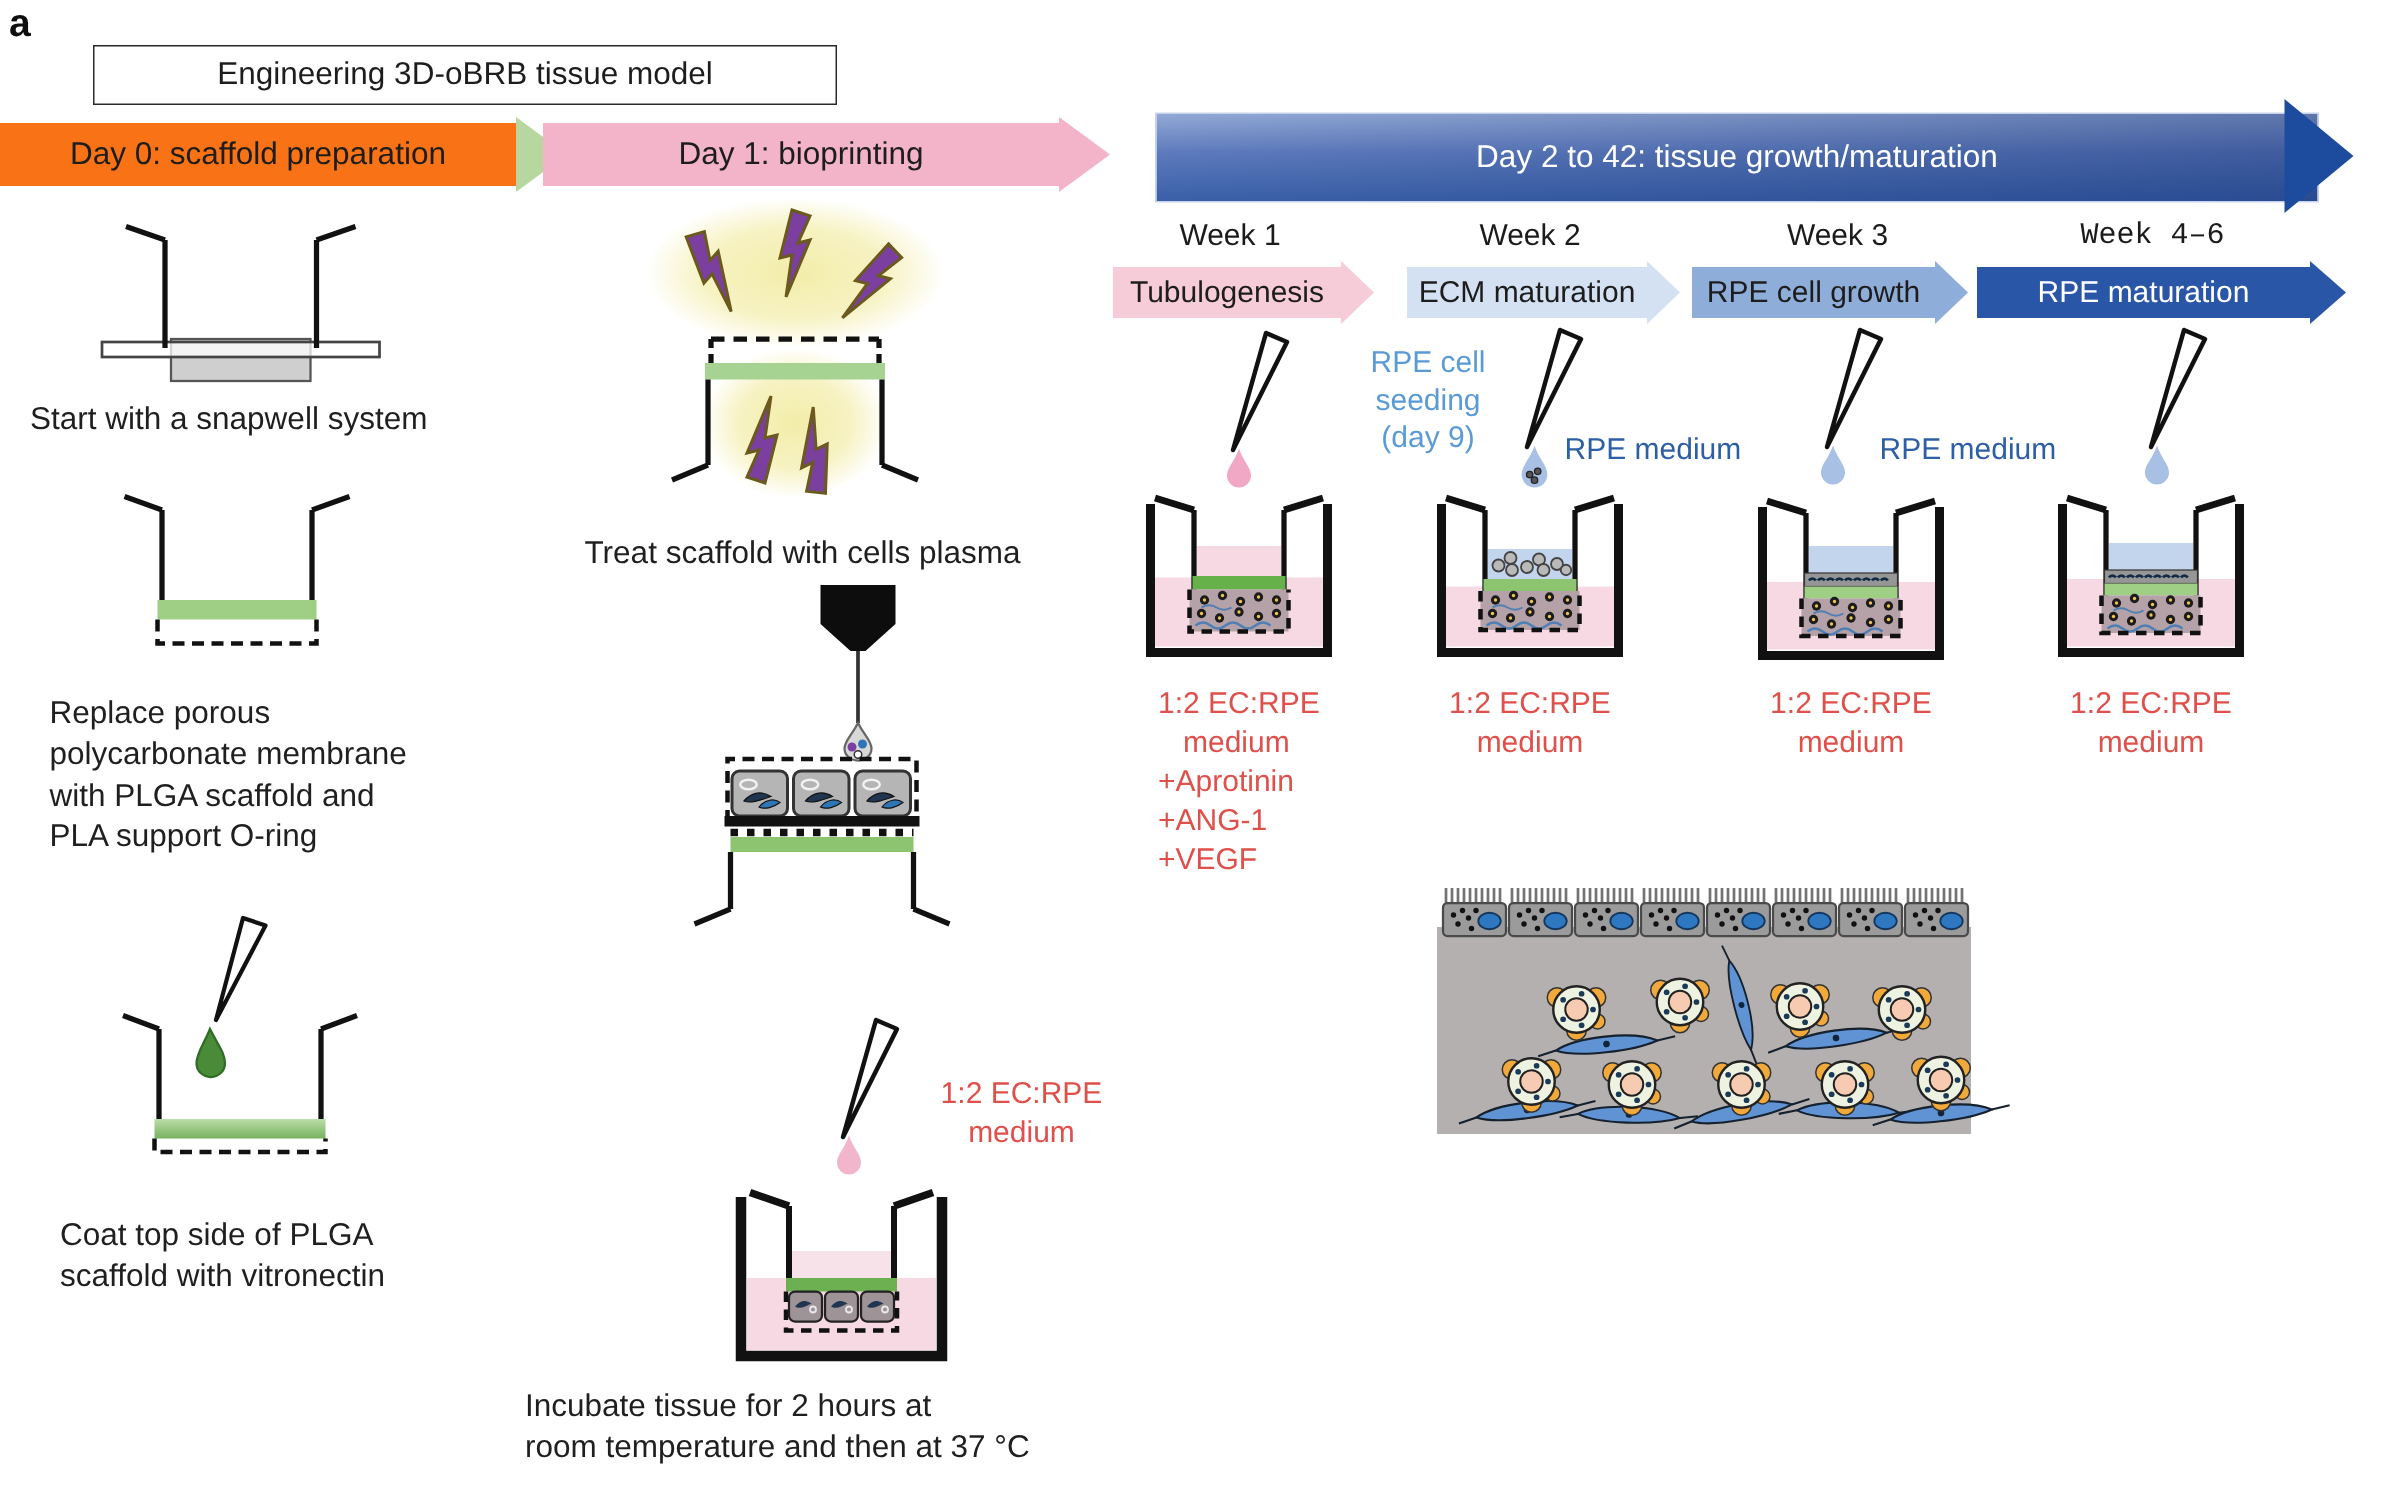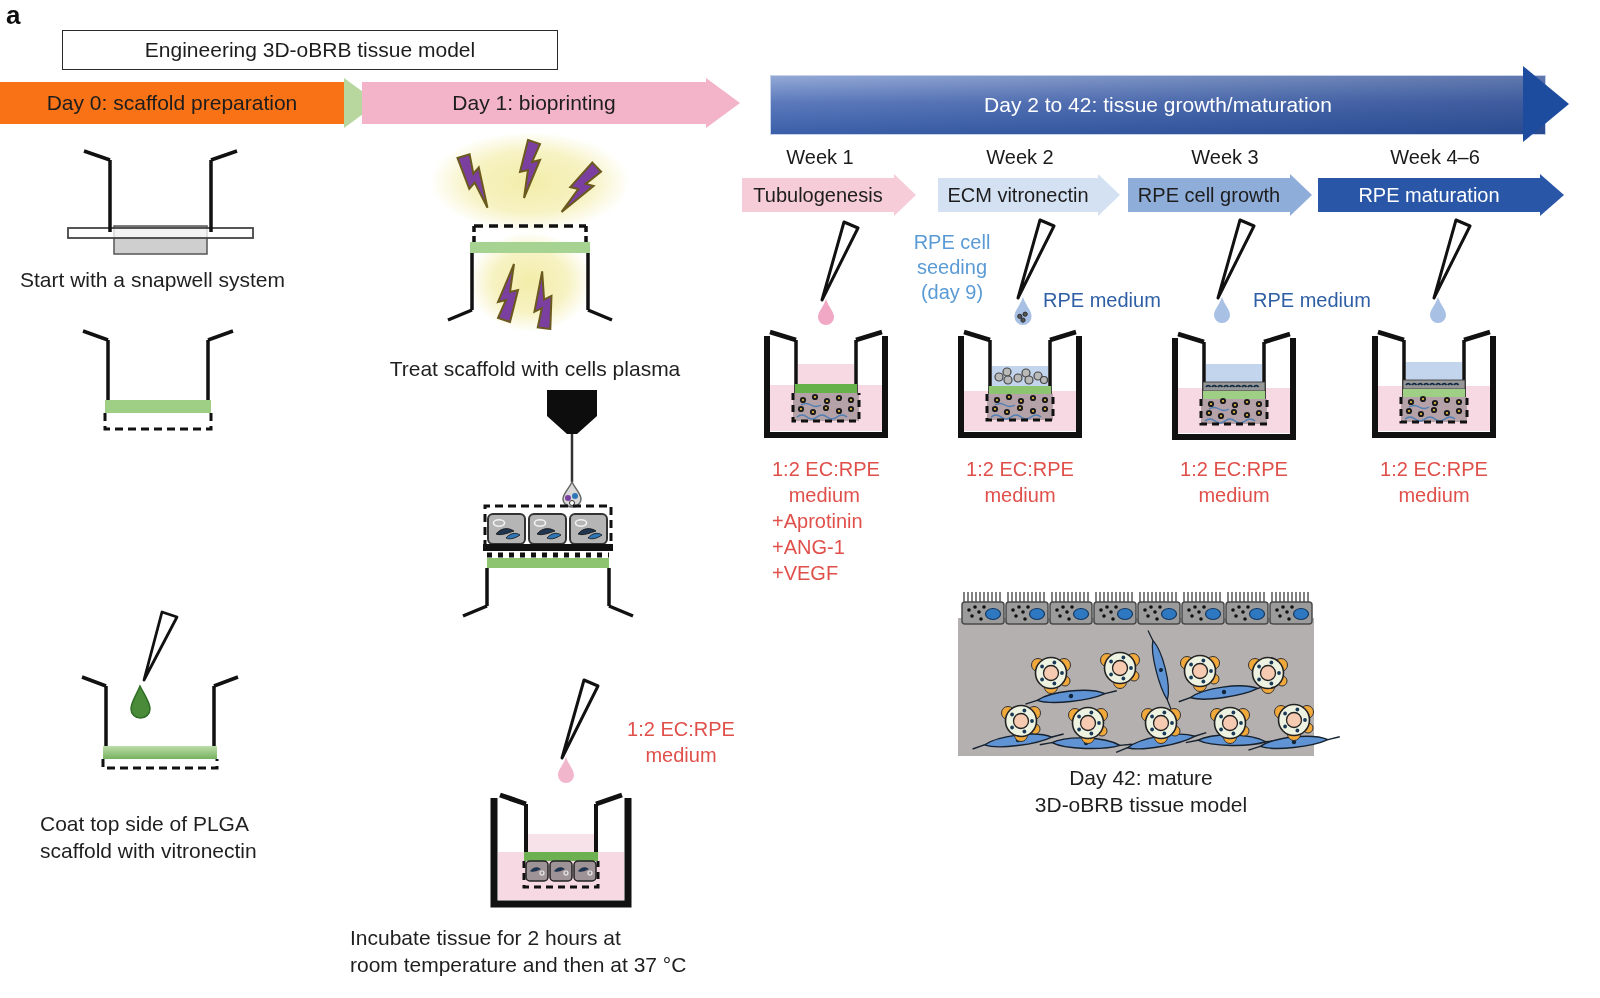--- a/index.html
+++ b/index.html
@@ -121,29 +121,29 @@
   <div class="abs arrow-body" style="left:770px;top:75px;width:774px;height:58px;color:#fff;border:1px solid #c6d2ea;
        background:linear-gradient(90deg, rgba(16,44,110,0) 0%, rgba(16,44,110,0.4) 100%),
                   linear-gradient(180deg,#93a9d6 0%,#5c7abc 45%,#3a5fa8 100%);">
     <span>Day 2 to 42: tissue growth/maturation</span>
   </div>
   <div class="abs arrow-head" style="left:1523px;top:66px;border-top:38px solid transparent;border-bottom:38px solid transparent;border-left:46px solid #1d4c9f;"></div>
 
   <div class="abs wk-label" style="left:740px;top:146px;width:160px;">Week 1</div>
   <div class="abs wk-label" style="left:940px;top:146px;width:160px;">Week 2</div>
   <div class="abs wk-label" style="left:1145px;top:146px;width:160px;text-align:center;">Week 3</div>
-  <div class="abs wk-label" style="left:1350px;top:146px;width:170px;">Week 4–6</div>
+  <div class="abs wk-label" style="left:1350px;top:146px;width:170px;font-family:Liberation Mono, monospace;">Week 4–6</div>
 
   <div class="abs wk-body" style="left:742px;top:178px;width:152px;height:34px;background:#f6ccd8;">
     <span>Tubulogenesis</span>
   </div>
   <div class="abs arrow-head" style="left:894px;top:174px;border-top:21px solid transparent;border-bottom:21px solid transparent;border-left:22px solid #f6ccd8;"></div>
 
   <div class="abs wk-body" style="left:938px;top:178px;width:160px;height:34px;background:#d4e1f2;">
-    <span>ECM vitronectin</span>
+    <span>ECM maturation</span>
   </div>
   <div class="abs arrow-head" style="left:1098px;top:174px;border-top:21px solid transparent;border-bottom:21px solid transparent;border-left:22px solid #d4e1f2;"></div>
 
   <div class="abs wk-body" style="left:1128px;top:178px;width:162px;height:34px;background:#8fadd9;">
     <span>RPE cell growth</span>
   </div>
   <div class="abs arrow-head" style="left:1290px;top:174px;border-top:21px solid transparent;border-bottom:21px solid transparent;border-left:22px solid #8fadd9;"></div>
 
   <div class="abs wk-body" style="left:1318px;top:178px;width:222px;height:34px;background:#2a56a7;color:#fff;">
     <span>RPE maturation</span>
@@ -157,20 +157,24 @@
     <path d="M52,12 L26,3 M153,12 L179,3" stroke="#111" stroke-width="3.5" fill="none"></path>
   </svg>
   <div class="abs cap" style="left:20px;top:266px;width:310px;">Start with a snapwell system</div>
 
   <svg class="abs" style="left:70px;top:326px;" width="175" height="115" viewBox="0 0 175 115">
     <path d="M38,14 V76 M138,14 V76" stroke="#111" stroke-width="3.5" fill="none"></path>
     <path d="M38,14 L13,5 M138,14 L163,5" stroke="#111" stroke-width="3.5" fill="none"></path>
     <rect x="35" y="74" width="106" height="13" fill="#9fce85"></rect>
     <path d="M35,87 V103 H141 V87" fill="none" stroke="#111" stroke-width="3" stroke-dasharray="8,5"></path>
   </svg>
+  <div class="abs cap pre" style="left:33px;top:462px;width:290px;">Replace porous
+polycarbonate membrane
+with PLGA scaffold and
+PLA support O-ring</div>
 
   <svg class="abs" style="left:70px;top:610px;" width="180" height="162" viewBox="0 0 180 162">
     <path d="M92,2 L107,7 L74,70 Z" fill="#fff" stroke="#111" stroke-width="2.8" stroke-linejoin="round"></path>
     <path d="M70,76 C66,86 61,92 61,99 a9.5,9 0 0 0 19,0 C80,92 75,86 70,76 Z" fill="#4a8b3a" stroke="#2f6d26" stroke-width="1.5"></path>
     <path d="M36,76 V138 M144,76 V138" stroke="#111" stroke-width="3.5" fill="none"></path>
     <path d="M36,76 L12,67 M144,76 L168,67" stroke="#111" stroke-width="3.5" fill="none"></path>
     <rect x="33" y="136" width="114" height="13" fill="url(#ggrad)"></rect>
     <path d="M33,149 V158 H147 V149" fill="none" stroke="#111" stroke-width="3" stroke-dasharray="8,5"></path>
   </svg>
   <div class="abs cap pre" style="left:40px;top:810px;width:290px;">Coat top side of PLGA
@@ -372,16 +376,14 @@
         <use href="#vessel" transform="translate(164,80)"></use>
       <use href="#vessel" transform="translate(244,83)"></use>
         <use href="#vessel" transform="translate(312,85)"></use>
       <use href="#vessel" transform="translate(65,133)"></use>
         <use href="#vessel" transform="translate(132,135)"></use>
       <use href="#vessel" transform="translate(205,135)"></use>
         <use href="#vessel" transform="translate(274,135)"></use>
       <use href="#vessel" transform="translate(338,132)"></use>
     </g>
   </svg>
-  <div class="abs cap pre center" style="left:996px;top:764px;width:290px;">Day 42: mature
-3D-oBRB tissue model</div>
 
 </div>
 
 </body></html>

